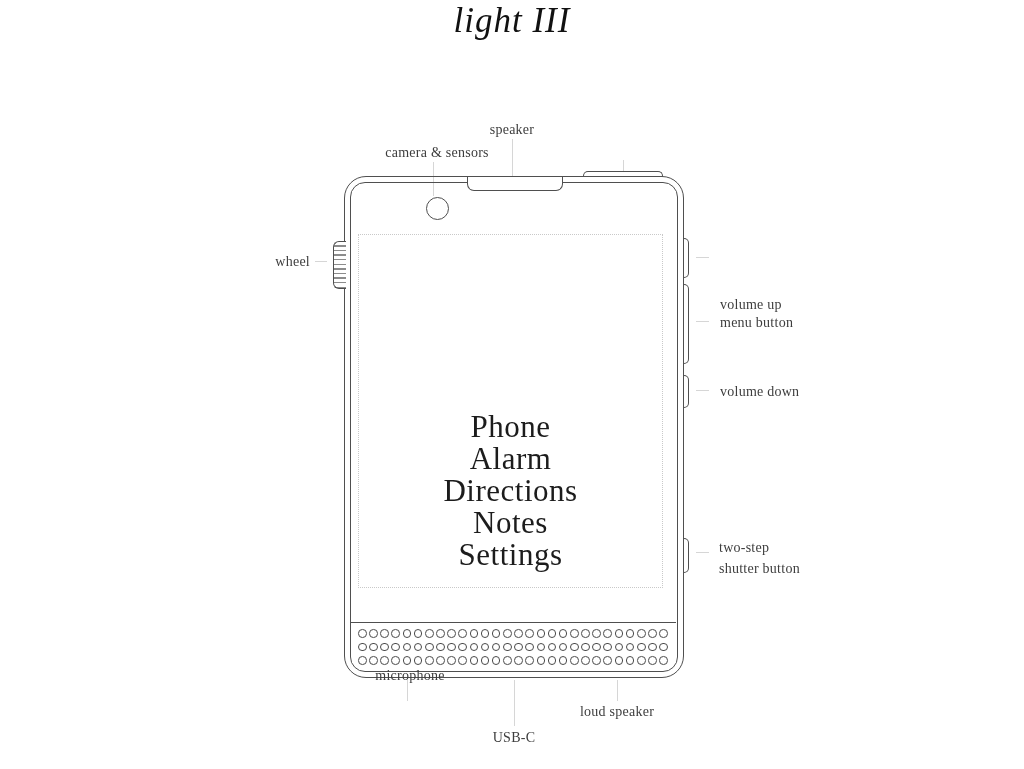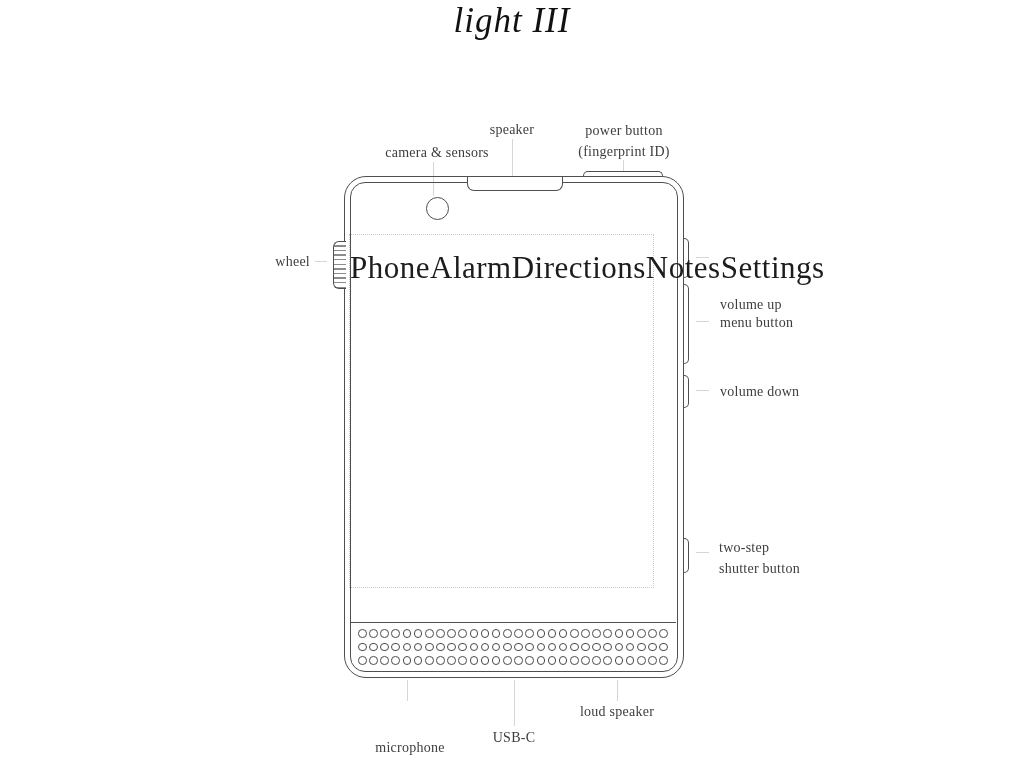--- a/index.html
+++ b/index.html
@@ -31,23 +31,23 @@
   
   .phone-outer{
     position:absolute;left:344px;top:176px;width:338px;height:500px;
     border:1.5px solid var(--outline);border-radius:22px;
   }
   .phone-inner{
     position:absolute;left:350px;top:182px;width:326px;height:488px;
     border:1.3px solid var(--outline);border-radius:15px;
   }
   .screen{
-    position:absolute;left:349px;top:234px;width:305px;height:354px;
+    position:absolute;left:358px;top:234px;width:305px;height:354px;
     border:1px dotted var(--screenBorder);
-    display:flex;flex-direction:row;justify-content:space-between;
+    display:flex;flex-direction:column;justify-content:flex-end;
     padding:17px 0 16px 0;box-sizing:border-box;
   }
   .menu-item{
     text-align:center;font-size:31px;line-height:32px;color:var(--menu);letter-spacing:.5px;
   }
   .camera{
     position:absolute;left:426px;top:197px;width:23px;height:23px;
     border:1.5px solid var(--outline);border-radius:50%;background:#fff;box-sizing:border-box;
   }
   .speaker-slot{
@@ -86,24 +86,20 @@
 </style>
 </head>
 <body>
 
 <div class="stage">
 
   <div class="title">light III</div>
 
   <div class="lbl center" style="left:437px;top:145px;">camera &amp; sensors</div>
   <div class="lbl center" style="left:512px;top:122px;">speaker</div>
-  <div class="lbl center two-line" style="left:624px;top:121px;">
-    <div>power button</div>
-    <div>(fingerprint ID)</div>
-  </div>
 
   <div class="vline" style="left:433px;top:162px;height:34px;"></div>
   <div class="vline" style="left:512px;top:139px;height:44px;"></div>
   <div class="vline" style="left:623px;top:160px;height:11px;"></div>
 
   <div class="lbl right-align" style="left:240px;top:254px;width:70px;">wheel</div>
   <div class="hline" style="left:315px;top:261px;width:12px;"></div>
 
   <div class="hline" style="left:696px;top:257px;width:13px;"></div>
   <div class="lbl" style="left:720px;top:250px;margin-top:47px;">volume up</div>
@@ -232,17 +228,17 @@
         <div class="grille-hole"></div>
         <div class="grille-hole"></div>
         <div class="grille-hole"></div>
       </div>
     </div>
 
   <div class="vline" style="left:407px;top:680px;height:21px;"></div>
   <div class="vline" style="left:514px;top:680px;height:46px;"></div>
   <div class="vline" style="left:617px;top:680px;height:21px;"></div>
 
-  <div class="lbl center" style="left:410px;top:740px;text-align:center;">microphone</div>
+  <div class="lbl center" style="left:410px;top:668px;text-align:center;">microphone</div>
   <div class="lbl center" style="left:514px;top:730px;">USB-C</div>
   <div class="lbl center" style="left:617px;top:704px;">loud speaker</div>
 
 </div>
 
 </body></html>

